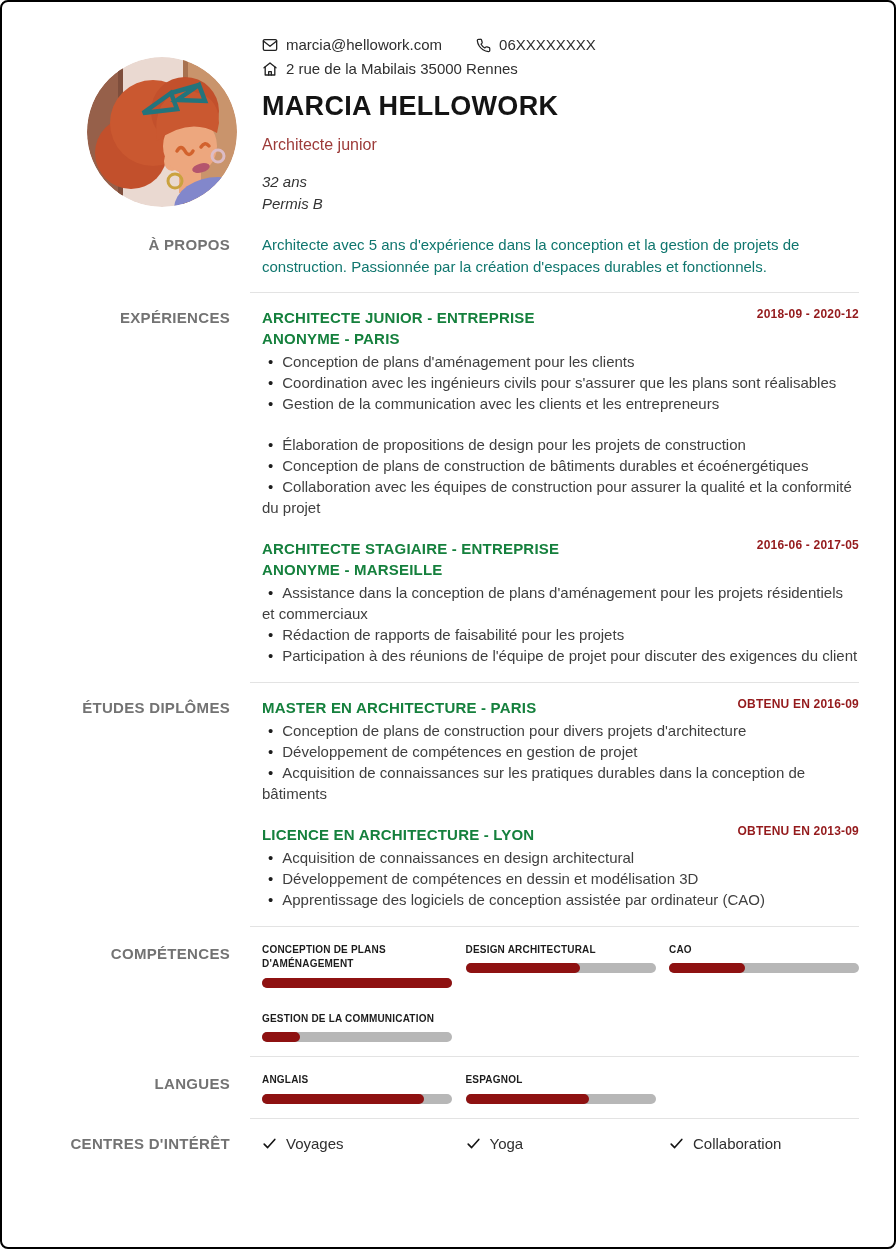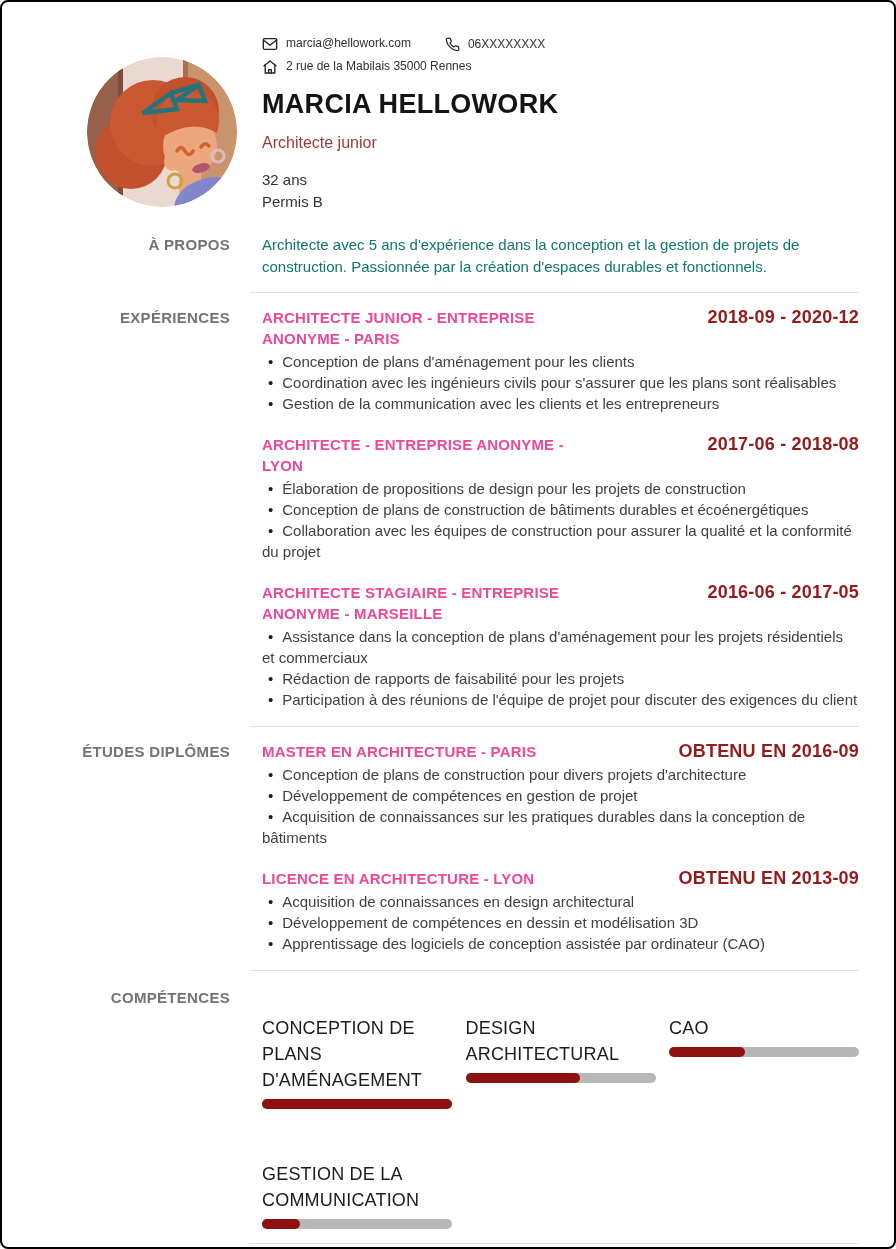--- a/index.html
+++ b/index.html
@@ -4,51 +4,51 @@
 <style>
   html,body{margin:0;padding:0;background:#fff;}
   body{width:896px;height:1249px;font-family:"Liberation Sans",sans-serif;-webkit-font-smoothing:antialiased;}
   .sheet{position:relative;width:896px;height:1249px;box-sizing:border-box;border:2px solid #000;border-radius:8px;background:#fff;overflow:hidden;}
 
   
   .header{position:relative;height:216px;}
   .photo{position:absolute;left:85px;top:55px;width:150px;height:150px;border-radius:50%;overflow:hidden;}
   .header-body{margin-left:260px;padding-top:34px;padding-right:36px;}
   .contact-line{display:flex;align-items:center;gap:34px;margin-bottom:7px;}
-  .contact-item{display:flex;align-items:flex-start;gap:8px;font-size:12px;color:#2f2f2f;}
+  .contact-item{display:flex;align-items:flex-end;gap:8px;font-size:15px;color:#2f2f2f;}
   .contact-item svg{flex:0 0 auto;display:block;}
   .cv-name{margin:14px 0 0 0;font-size:27px;font-weight:800;color:#141414;letter-spacing:.3px;}
   .cv-subtitle{margin-top:14px;font-size:16px;color:#9c3a38;}
-  .cv-meta{margin-top:17px;font-size:15px;color:#333;line-height:1.45;}
+  .cv-meta{margin-top:17px;font-size:15px;color:#333;line-height:1.45;font-style:italic;}
   .cv-meta div{margin:0;}
 
   
   .row{display:grid;grid-template-columns:228px 597px;column-gap:32px;}
   .label-col{text-align:right;}
   .sec-label{display:inline-block;width:max-content;max-width:200px;text-align:center;font-size:15px;font-weight:bold;color:#737373;letter-spacing:.3px;line-height:1.4;text-transform:uppercase;}
   .sec-label.single{text-align:right;}
   .content-col{color:#3f3f3f;font-size:15px;}
   .divider{border-top:1px solid #e3e3e3;margin:14px 35px 14px 248px;}
 
   .about-row{margin-top:16px;}
   .about-text{margin:0;line-height:1.45;color:#0f766e;}
 
   
   .job{margin-bottom:20px;}
   .job:last-child{margin-bottom:2px;}
   .job-head{display:flex;justify-content:space-between;align-items:flex-start;}
-  .job-title{max-width:305px;font-weight:bold;color:#ec4899;font-size:15px;line-height:1.4;letter-spacing:.2px;text-transform:uppercase;}
-  .job-dates{white-space:nowrap;font-weight:bold;color:#941a1c;font-size:18px;letter-spacing:.2px;}
+  .job-title{max-width:305px;font-weight:bold;color:#15803d;font-size:15px;line-height:1.4;letter-spacing:.2px;text-transform:uppercase;}
+  .job-dates{white-space:nowrap;font-weight:bold;color:#941a1c;font-size:12px;letter-spacing:.2px;}
   .bullets{margin-top:2px;}
   .bullet{line-height:1.4;color:#3f3f3f;}
   .bullet .dot{display:inline-block;margin:0 9px 0 6px;color:#1c1c1c;}
 
   
   .cells{display:grid;grid-template-columns:repeat(3,190px);justify-content:space-between;row-gap:24px;}
-  .cell-name{font-weight:normal;color:#1c1c1c;font-size:18px;line-height:1.45;letter-spacing:.2px;text-transform:uppercase;margin-bottom:6px;margin-top:28px;}
+  .cell-name{font-weight:bold;color:#1c1c1c;font-size:10px;line-height:1.45;letter-spacing:.2px;text-transform:uppercase;margin-bottom:6px;}
   .bar{position:relative;width:190px;height:10px;border-radius:5px;background:#b7b7b7;}
   .bar-fill{position:absolute;left:0;top:0;height:10px;border-radius:5px;background:#8e1111;}
   .skills-row{padding-top:2px;}
   .langs-row{padding-top:2px;}
 
   
   .interests{display:grid;grid-template-columns:repeat(3,190px);justify-content:space-between;row-gap:7px;padding-top:2px;}
   .interest{display:flex;align-items:center;gap:9px;font-size:15px;color:#2f2f2f;}
   .interest svg{flex:0 0 auto;display:block;}
 </style>
@@ -152,24 +152,20 @@
           <div class="job-dates">2018-09 - 2020-12</div>
         </div>
         <div class="bullets">
           <div class="bullet"><span class="dot">•</span><span>Conception de plans d'aménagement pour les clients</span></div>
           <div class="bullet"><span class="dot">•</span><span>Coordination avec les ingénieurs civils pour s'assurer que les plans sont réalisables</span></div>
           <div class="bullet"><span class="dot">•</span><span>Gestion de la communication avec les clients et les entrepreneurs</span></div>
         </div>
       </div>
 
       <div class="job">
-        <div class="job-head">
-          <div class="job-title">ARCHITECTE - ENTREPRISE ANONYME - LYON</div>
-          <div class="job-dates">2017-06 - 2018-08</div>
-        </div>
         <div class="bullets">
           <div class="bullet"><span class="dot">•</span><span>Élaboration de propositions de design pour les projets de construction</span></div>
           <div class="bullet"><span class="dot">•</span><span>Conception de plans de construction de bâtiments durables et écoénergétiques</span></div>
           <div class="bullet"><span class="dot">•</span><span>Collaboration avec les équipes de construction pour assurer la qualité et la conformité du projet</span></div>
         </div>
       </div>
 
       <div class="job">
         <div class="job-head">
           <div class="job-title">ARCHITECTE STAGIAIRE - ENTREPRISE ANONYME - MARSEILLE</div>

